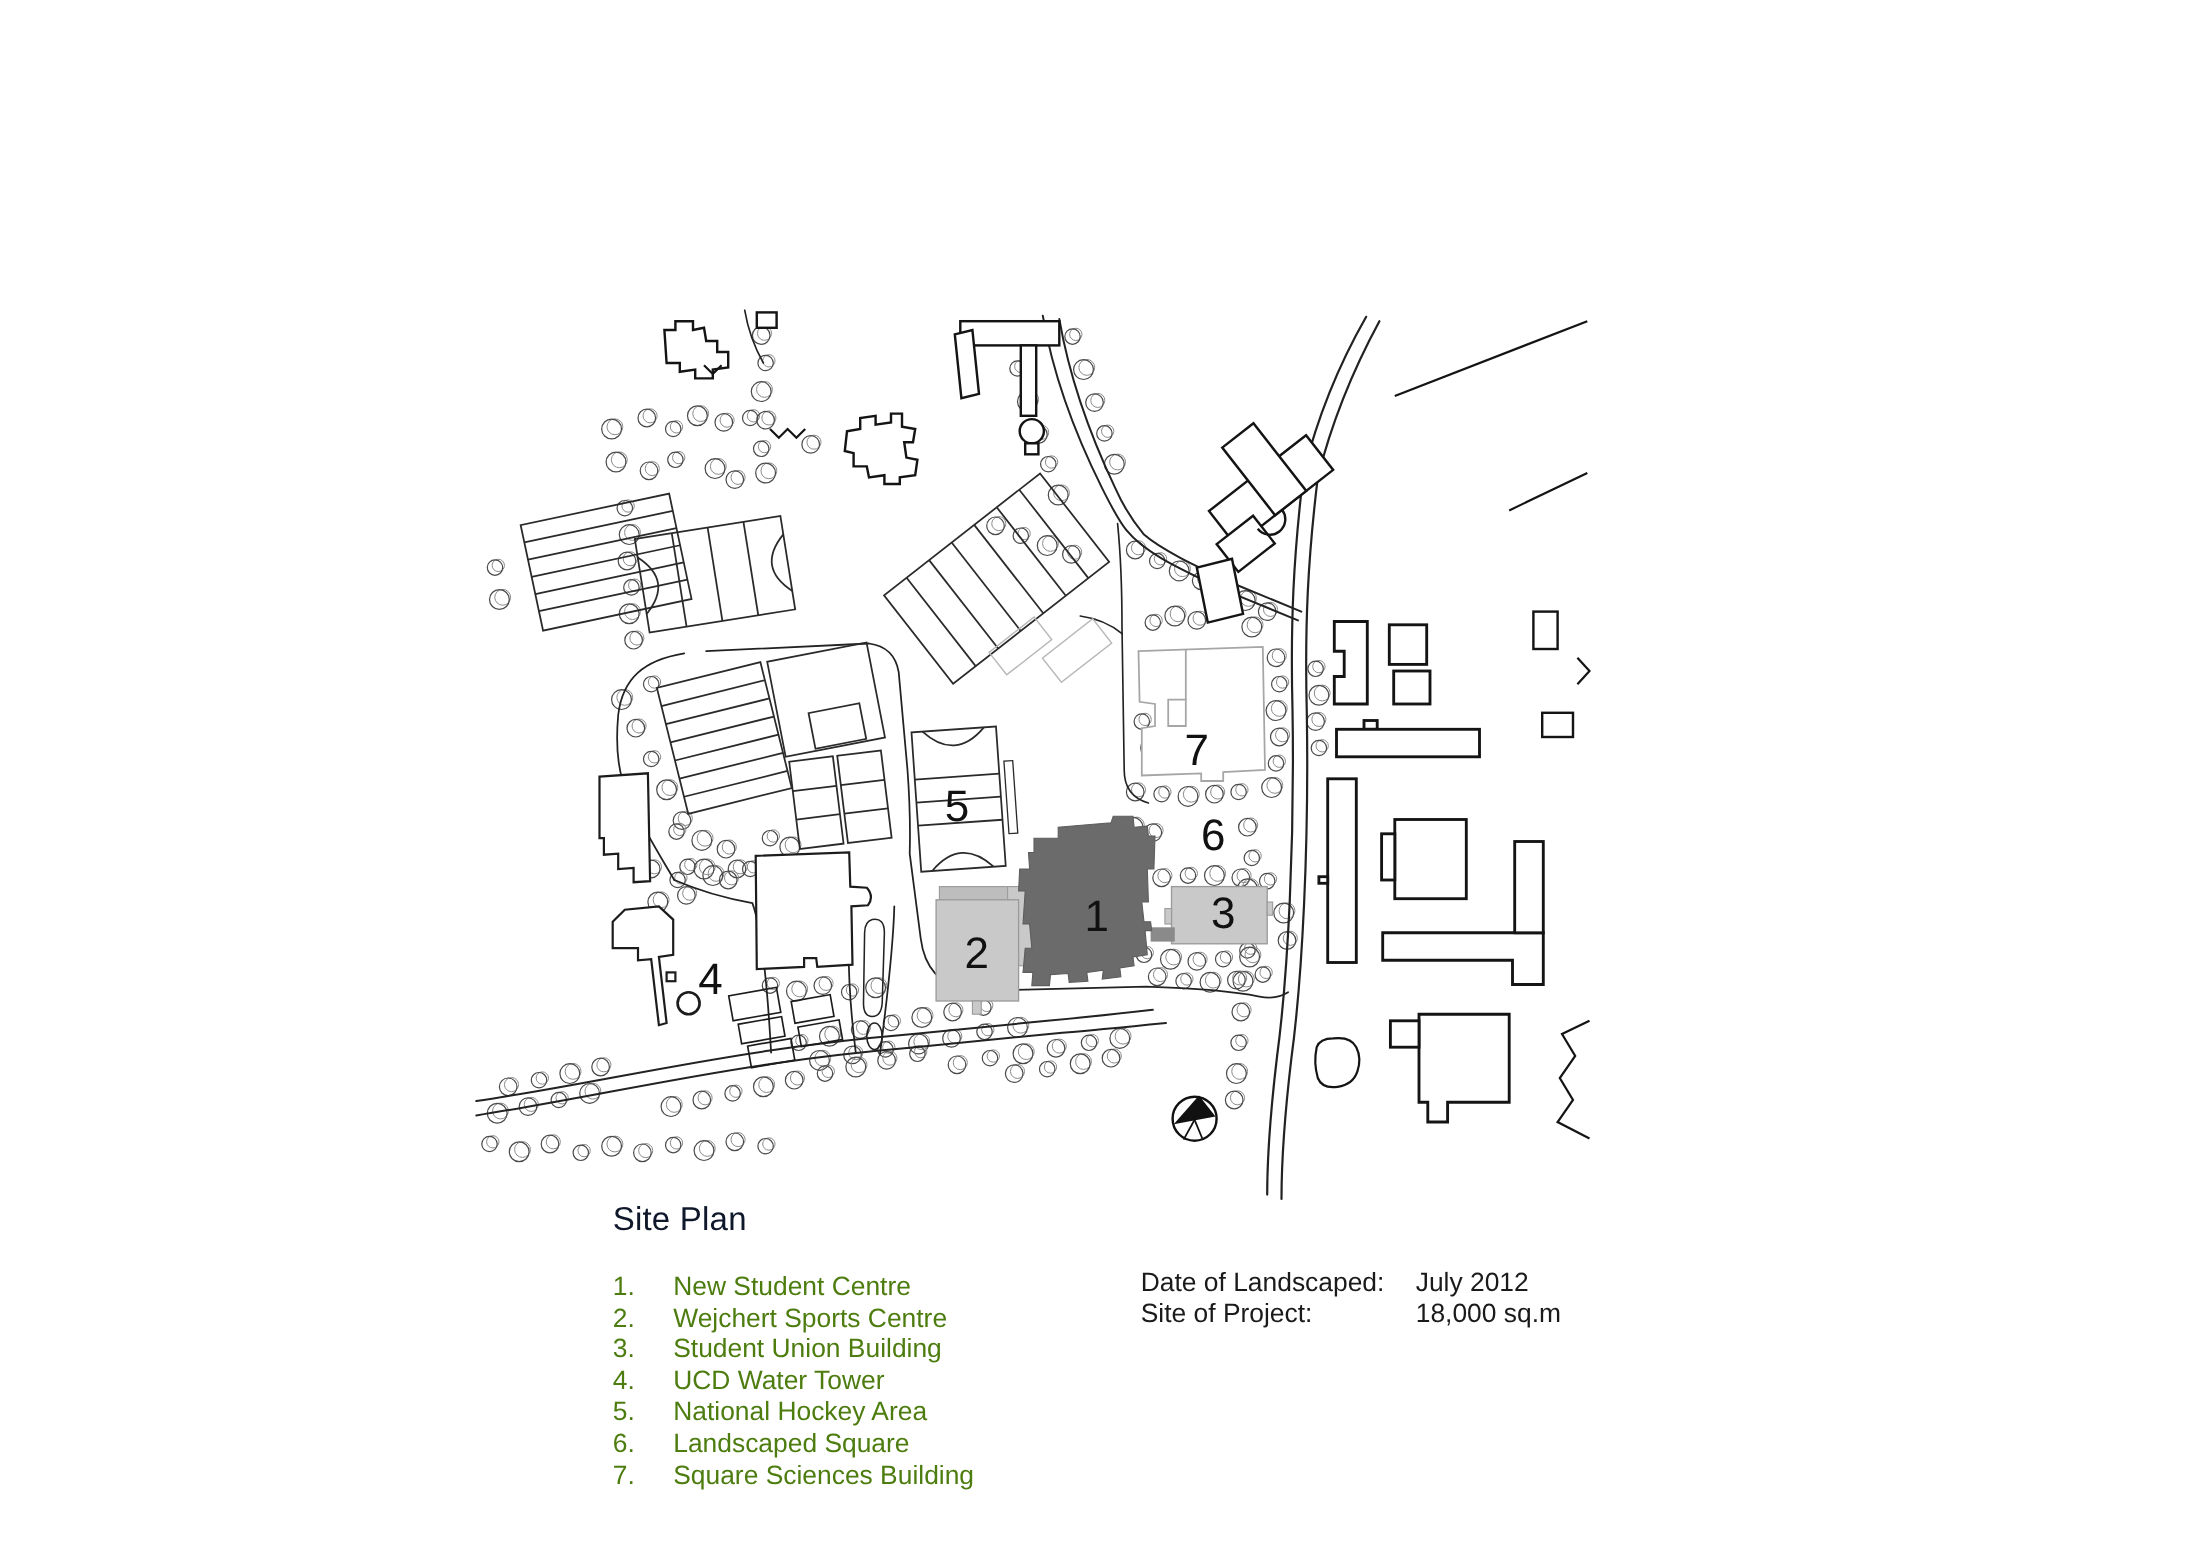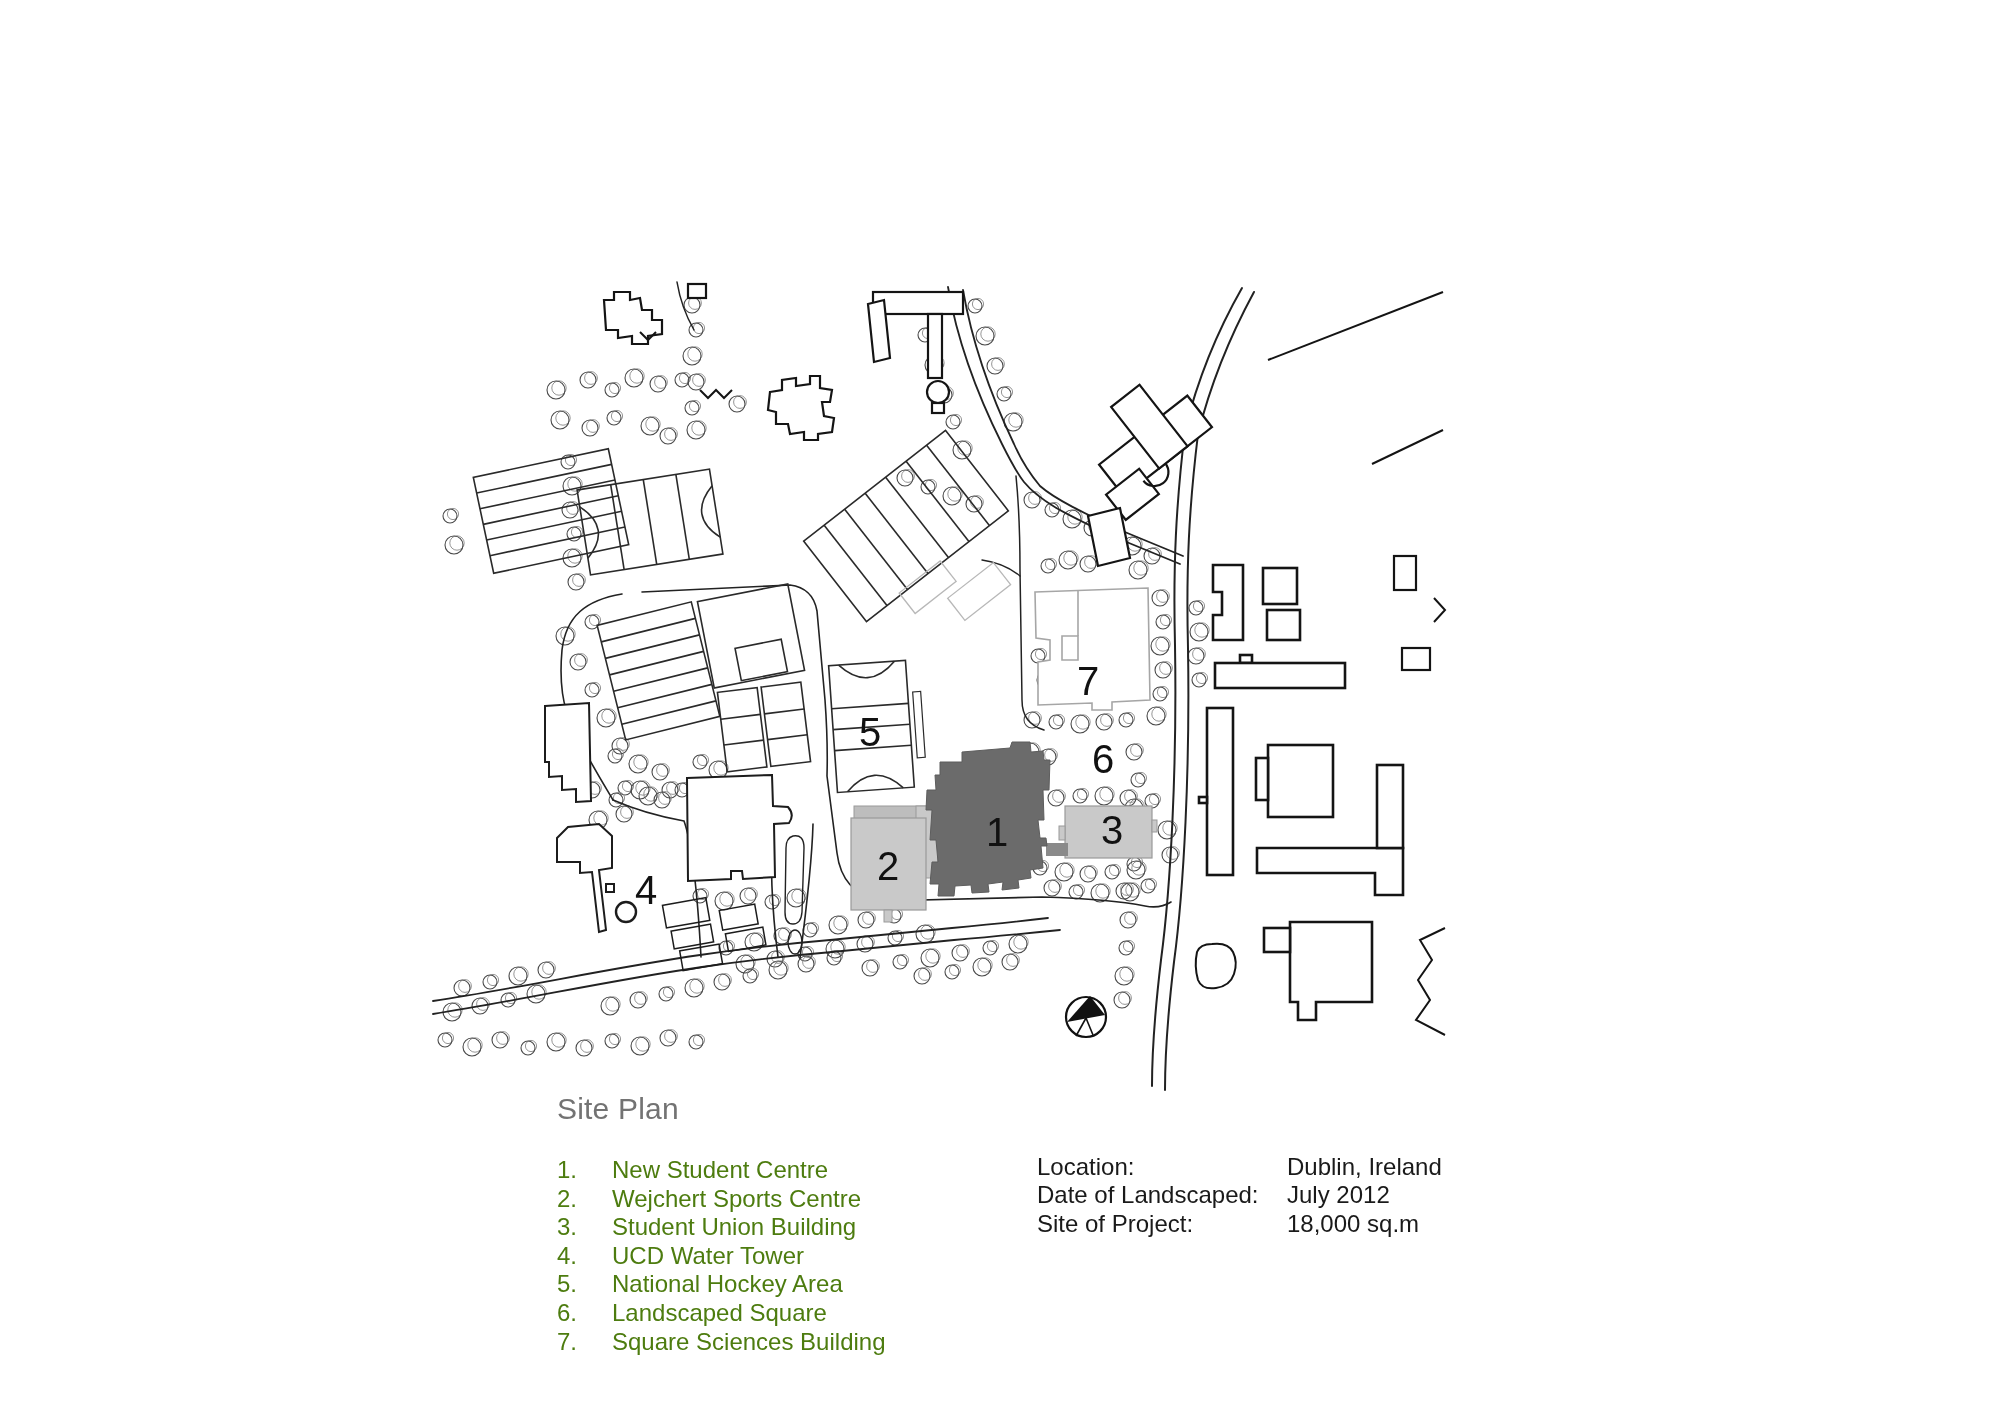--- a/index.html
+++ b/index.html
@@ -1,19 +1,19 @@
 <!DOCTYPE html>
 <html><head>
 <meta charset="utf-8">
 <style>
   html,body{margin:0;padding:0;background:#fff;}
   #page{position:relative;width:2000px;height:1414px;background:#ffffff;overflow:hidden;
         font-family:"Liberation Sans","DejaVu Sans",sans-serif;color:#1a1a1a;}
   #plan-svg{position:absolute;left:0;top:0;}
-  .page-title{position:absolute;left:557px;top:1092px;font-size:30px;color:#737373;letter-spacing:.2px;}
+  .page-title{position:absolute;left:557px;top:1092px;font-size:30px;color:#0f172a;letter-spacing:.2px;}
   .legend{position:absolute;left:557px;top:1156px;font-size:24px;line-height:28.6px;color:#4d7c0f;}
   .legend-row{white-space:nowrap;}
   .legend-num{display:inline-block;width:55px;}
   .info{position:absolute;left:1037px;top:1153px;font-size:24px;line-height:28.4px;color:#1a1a1a;}
   .info-row{white-space:nowrap;}
   .info-label{display:inline-block;width:250px;}
 </style>
 </head>
 <body>
 
@@ -940,23 +940,20 @@
   <div class="legend-row">
     <span class="legend-num">6.</span><span class="legend-label">Landscaped Square</span>
   </div>
 
   <div class="legend-row">
     <span class="legend-num">7.</span><span class="legend-label">Square Sciences Building</span>
   </div>
 </div>
 
   <div class="info" id="info">
-  <div class="info-row">
-    <span class="info-label">Location:</span><span class="info-value">Dublin, Ireland</span>
-  </div>
 
   <div class="info-row">
     <span class="info-label">Date of Landscaped:</span><span class="info-value">July 2012</span>
   </div>
 
   <div class="info-row">
     <span class="info-label">Site of Project:</span><span class="info-value">18,000 sq.m</span>
   </div>
 </div>
 </div>

